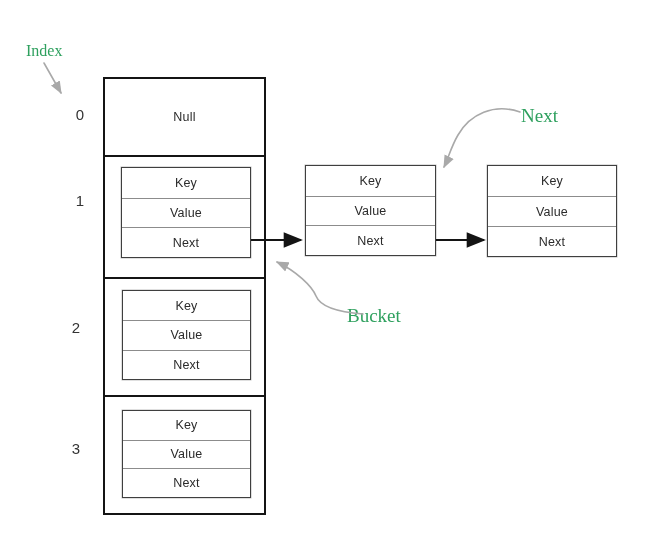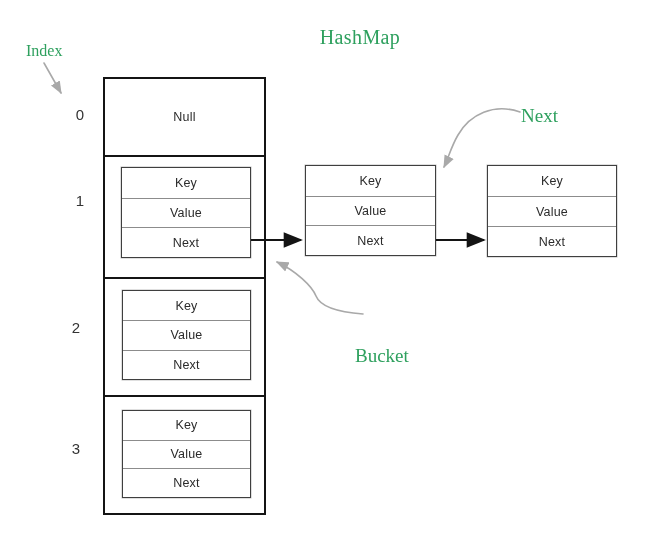--- a/index.html
+++ b/index.html
@@ -27,21 +27,21 @@
     line-height:1;
   }
   .title{
     left:280px;top:27px;width:160px;
     text-align:center;
     font-size:20px;
     letter-spacing:0.4px;
   }
   .index-label{left:26px;top:43px;font-size:16px;}
   .node-label{left:521px;top:106px;}
-  .bucket-label{left:355px;top:306px;margin-top:40px;}
+  .bucket-label{left:347px;top:306px;}
 
   .array-box{
     position:absolute;
     left:103px;top:77px;
     width:163px;height:438px;
     border:2px solid var(--line-black);
     box-sizing:border-box;
     display:flex;flex-direction:column;
   }
   .bucket{box-sizing:border-box;}
@@ -94,21 +94,20 @@
     width:660px;height:545px;
     z-index:5;
     pointer-events:none;
   }
 </style>
 </head>
 <body>
 
 <div class="page">
 
-  <div class="green-label title">HashMap</div>
   <div class="green-label index-label">Index</div>
   <div class="green-label node-label">Next</div>
   <div class="green-label bucket-label">Bucket</div>
 
   <div class="index-num idx-0">0</div>
   <div class="index-num idx-1">1</div>
   <div class="index-num idx-2">2</div>
   <div class="index-num idx-3">3</div>
 
   <div class="array-box">

